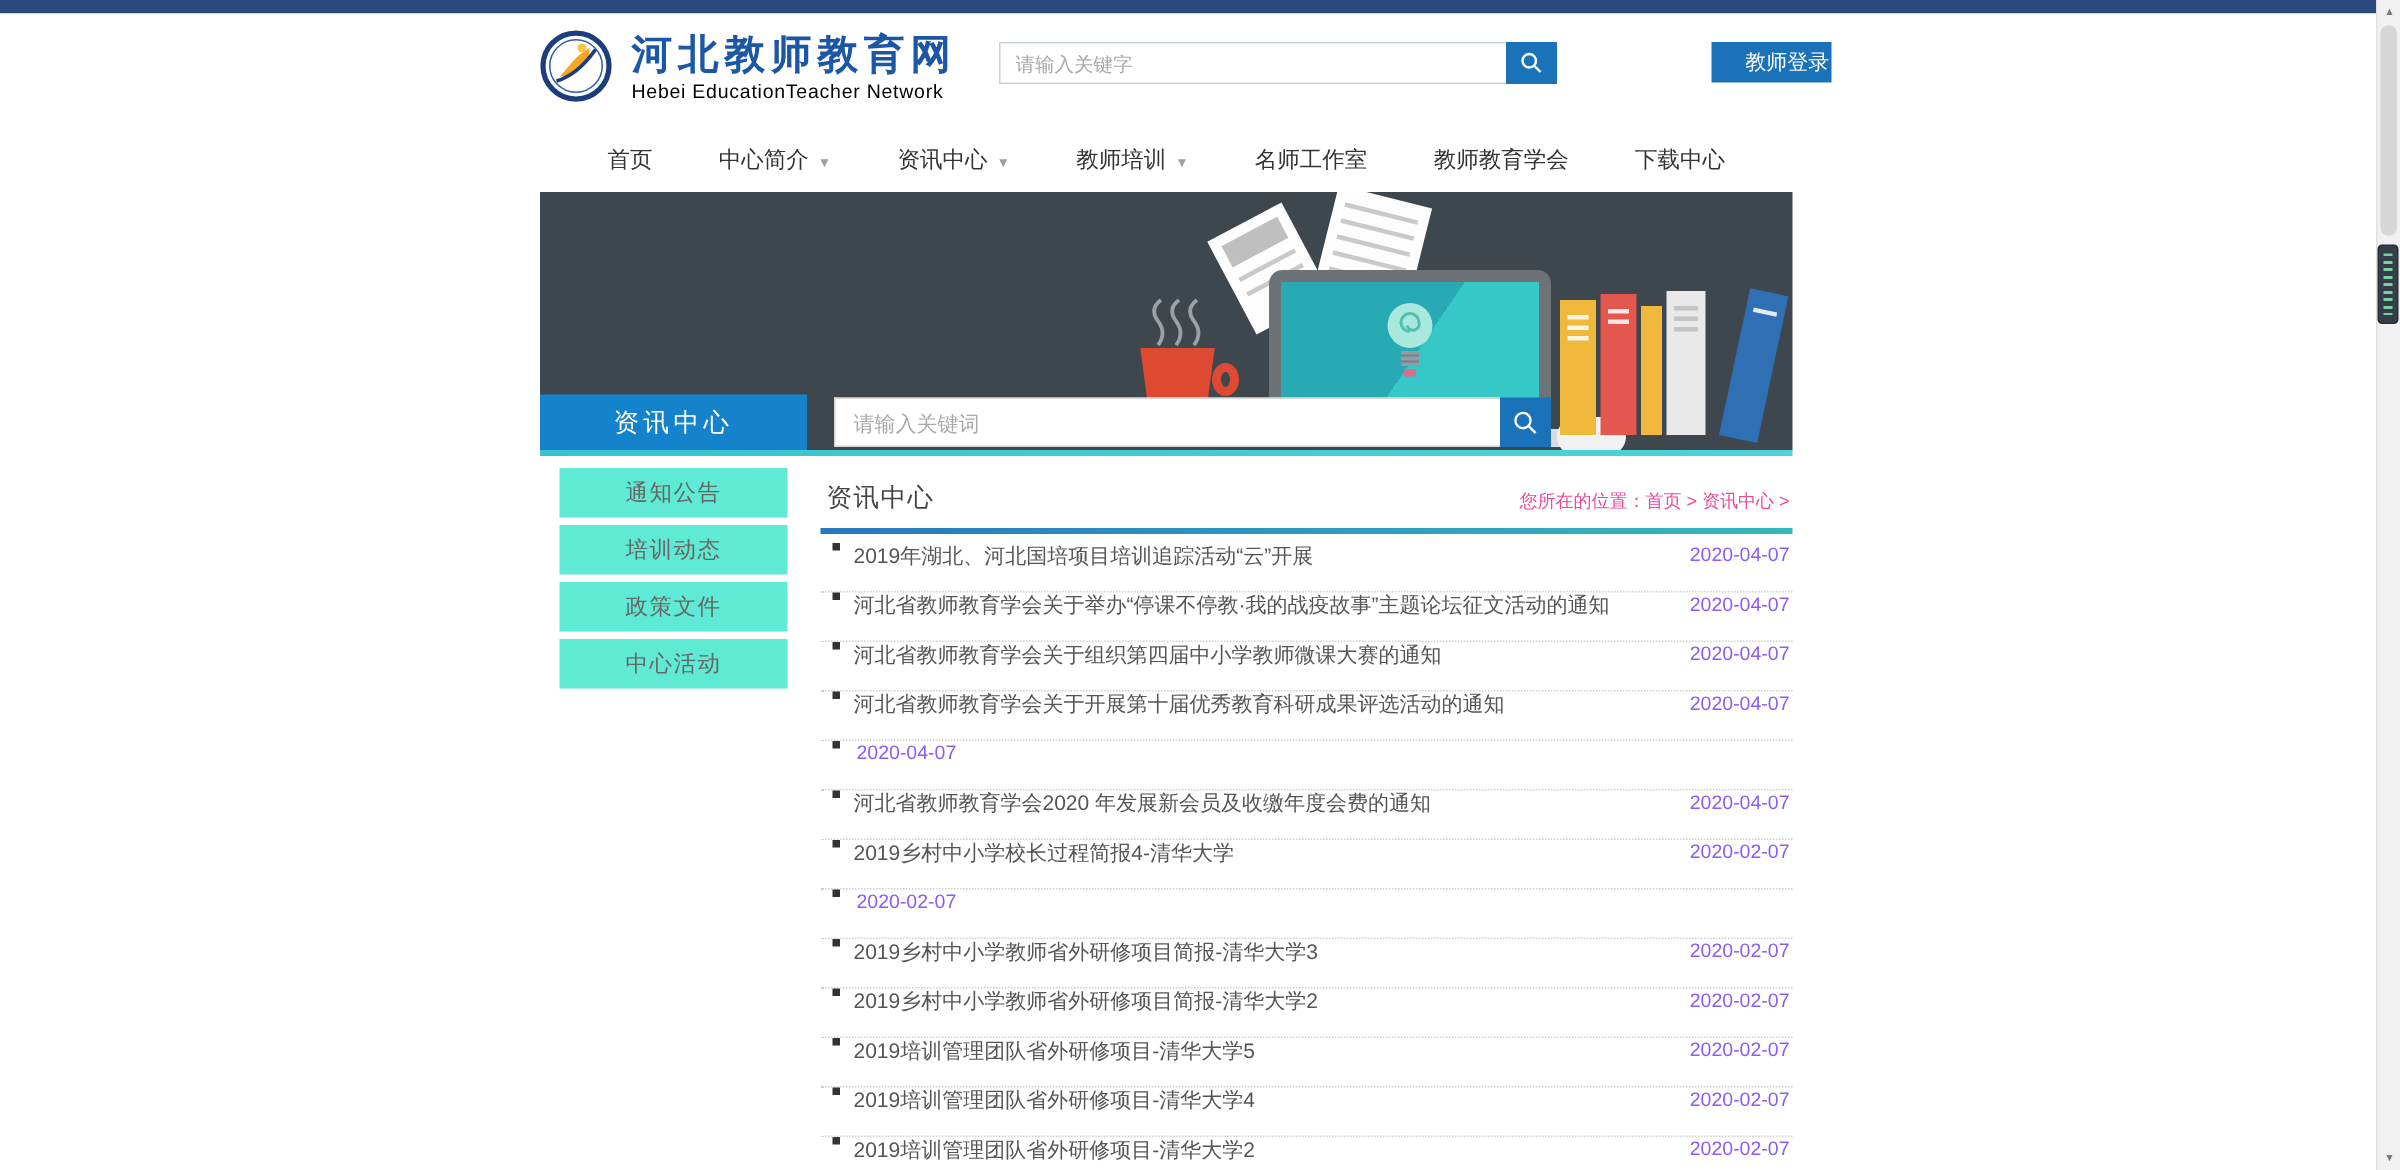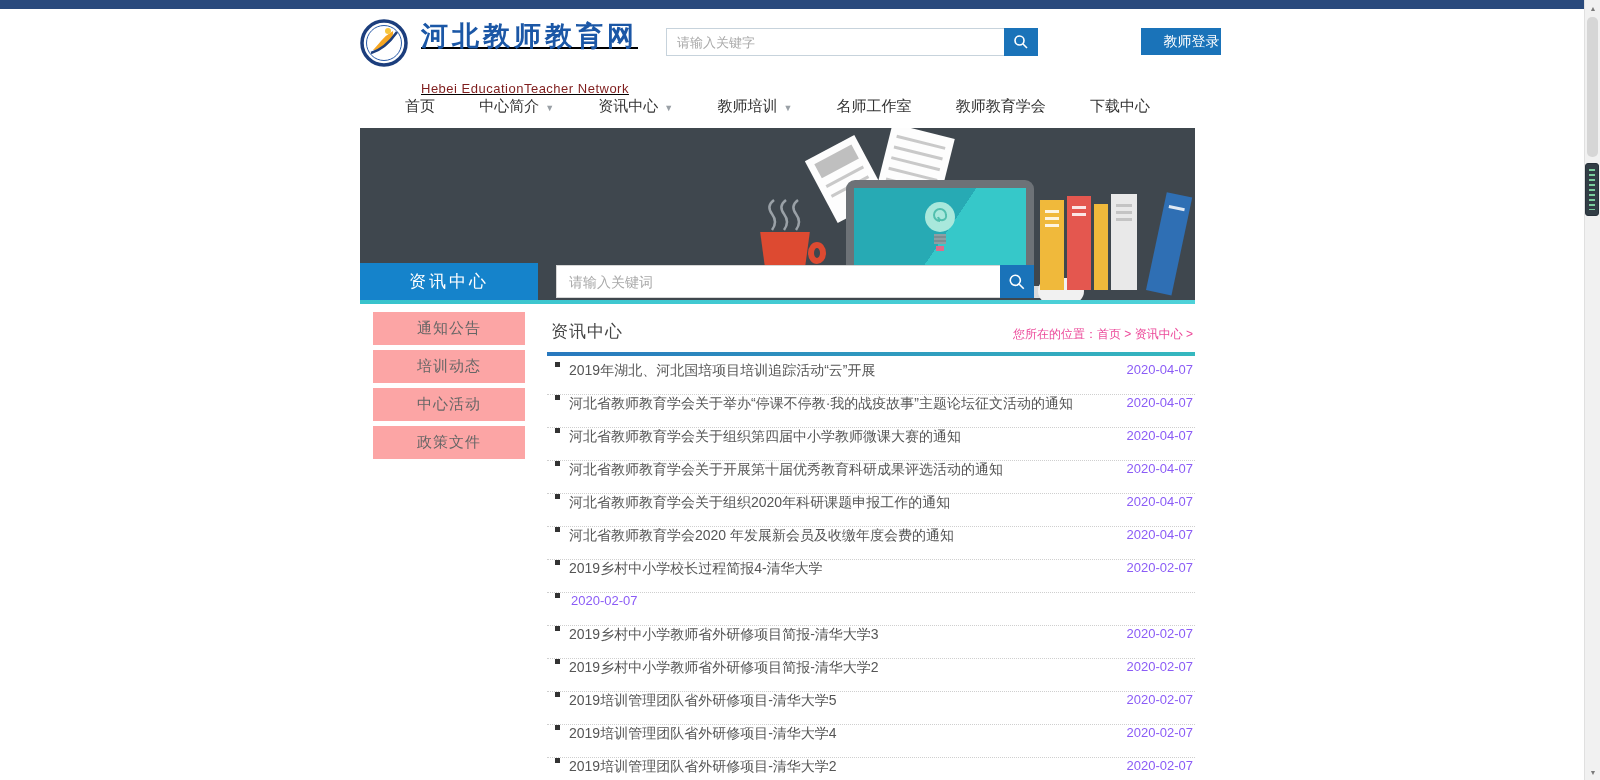--- a/index.html
+++ b/index.html
@@ -5,24 +5,24 @@
   * { margin:0; padding:0; box-sizing:border-box; }
   body { background:#888; font-family:"Liberation Sans","DejaVu Sans",sans-serif; }
   .screen { position:relative; width:1600px; height:780px; background:#fff; overflow:hidden; }
 
   
   .topbar { width:1584px; height:9px; background:#2a4a7d; }
 
   
   .header { height:76px; background:#fff; }
   .inner { position:relative; width:835px; margin-left:360px; height:100%; }
-  .logo-wrap { position:absolute; left:0; top:10px; display:flex; align-items:flex-start;text-decoration:underline; }
+  .logo-wrap { position:absolute; left:0; top:10px; display:flex; align-items:center; }
   .logo-text { margin-left:13px; }
   .logo-cn { font-size:27px; font-weight:bold; color:#1b57a6; letter-spacing:4px; line-height:34px; font-family:"Liberation Serif","DejaVu Serif",serif; }
-  .logo-en { font-size:13px; color:#7f1d1d; letter-spacing:0.5px;margin-top:28px; }
+  .logo-en { font-size:13px; color:#000000; letter-spacing:0.5px; }
   .hdr-search { position:absolute; left:306px; top:19px; width:372px; height:28px; display:flex; }
   .hdr-search input { flex:1; border:1px solid #c7d3dc; border-right:none; padding:0 10px; font-size:13px; color:#666; outline:none; font-family:inherit; }
   .hdr-search input::placeholder, .bn-search input::placeholder { color:#a9a9a9; }
   .search-btn { width:34px; height:28px; background:#1a73b9; border:none; display:flex; align-items:center; justify-content:center; cursor:pointer; }
   .login-btn { position:absolute; left:781px; top:19px; width:80px; height:27px; background:#1a73b9; color:#fff; border:none; font-size:14px; cursor:pointer; font-family:inherit;padding-left:21px; }
 
   
   .mainnav { height:43px; }
   .mainnav .inner { display:flex; align-items:center; justify-content:space-between; padding:0 45px 0 45px; }
   .nav-item { font-size:15px; color:#333; cursor:pointer; display:flex; align-items:center; white-space:nowrap; }
@@ -57,21 +57,21 @@
 
   
   .banner-tab { position:absolute; left:0; top:135px; width:178px; height:37px; background:#1583cb; color:#fff; font-size:17px; letter-spacing:3px; display:flex; align-items:center; justify-content:center; z-index:6; cursor:pointer; }
   .bn-search { position:absolute; left:196px; top:137px; height:33px; display:flex; z-index:6; }
   .bn-search input { width:444px; border:1px solid #d6d6d6; border-right:none; padding:4px 12px; font-size:14px; color:#666; outline:none; font-family:inherit; }
   .bn-search .search-btn { width:34px; height:33px; }
 
   
   .content-row { display:flex; width:835px; margin-left:360px; align-items:flex-start; }
   .sidebar { width:178px; background:#fff; padding:8px 0 10px; }
-  .side-item { width:152px; height:33px; margin:0 auto 5px; background:#fca5a5; color:#666; font-size:15px; letter-spacing:1px; display:flex; align-items:center; justify-content:center; cursor:pointer; }
+  .side-item { width:152px; height:33px; margin:0 auto 5px; background:#5eead4; color:#666; font-size:15px; letter-spacing:1px; display:flex; align-items:center; justify-content:center; cursor:pointer; }
   .main { width:648px; margin-left:9px; }
   .main-head { display:flex; justify-content:space-between; align-items:flex-end; padding:16px 2px 9px 4px; }
   .section-title { font-size:17px; color:#444; letter-spacing:1px; }
   .breadcrumb { font-size:12px; color:#ec4899; }
   .breadcrumb .bc-link { cursor:pointer; }
   .head-line { height:4px; background:linear-gradient(to right,#2878be,#35b8bf); }
   .news-list { margin-top:6px; }
   .news-row { display:flex; height:33px; border-bottom:1px dotted #cfcfcf; padding:0 2px 0 8px; }
   .bullet { width:5px; height:5px; background:#333; margin-right:9px; flex:0 0 auto; }
   .news-title { flex:1; font-size:14px; color:#555; text-decoration:none; cursor:pointer; white-space:nowrap; overflow:hidden; text-overflow:ellipsis; }
@@ -213,22 +213,22 @@
         </svg>
       </button>
     </div>
   </div>
   <div class="banner-underline"></div>
 
   <div class="content-row">
     <aside class="sidebar">
         <div class="side-item">通知公告</div>
         <div class="side-item">培训动态</div>
+        <div class="side-item">政策文件</div>
         <div class="side-item">中心活动</div>
-        <div class="side-item">政策文件</div>
       </aside>
     <main class="main">
       <div class="main-head">
         <div class="section-title">资讯中心</div>
         <div class="breadcrumb"><span>您所在的位置：</span><span class="bc-link">首页</span><span> &gt; </span><span class="bc-link">资讯中心</span><span> &gt; </span></div>
       </div>
       <div class="head-line"></div>
       <div class="news-list">
           <div class="news-row">
             <span class="bullet"></span>
@@ -245,21 +245,20 @@
             <a class="news-title">河北省教师教育学会关于组织第四届中小学教师微课大赛的通知</a>
             <span class="news-date">2020-04-07</span>
           </div>
           <div class="news-row">
             <span class="bullet"></span>
             <a class="news-title">河北省教师教育学会关于开展第十届优秀教育科研成果评选活动的通知</a>
             <span class="news-date">2020-04-07</span>
           </div>
           <div class="news-row">
             <span class="bullet"></span>
-            <a class="news-title">河北省教师教育学会关于组织2020年科研课题申报工作的通知</a>
             <span class="news-date">2020-04-07</span>
           </div>
           <div class="news-row">
             <span class="bullet"></span>
             <a class="news-title">河北省教师教育学会2020 年发展新会员及收缴年度会费的通知</a>
             <span class="news-date">2020-04-07</span>
           </div>
           <div class="news-row">
             <span class="bullet"></span>
             <a class="news-title">2019乡村中小学校长过程简报4-清华大学</a>

